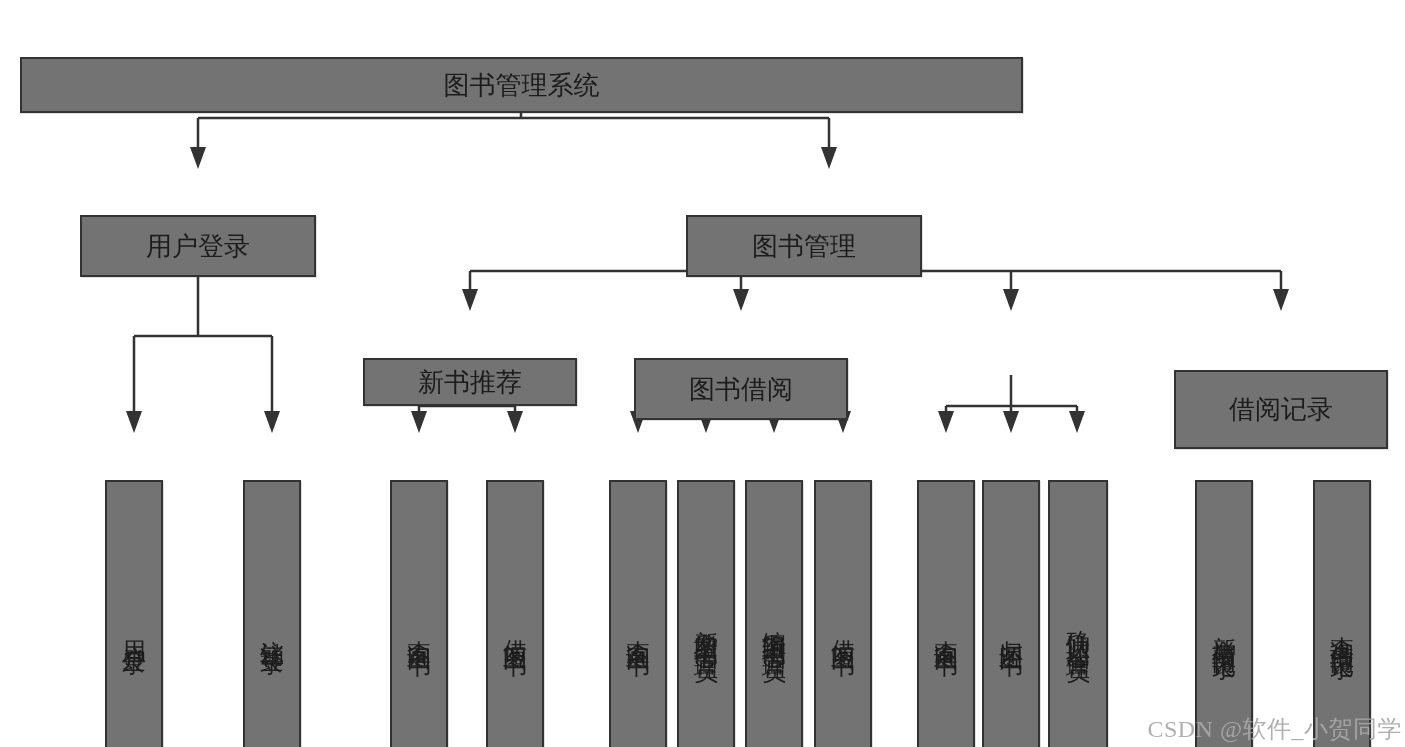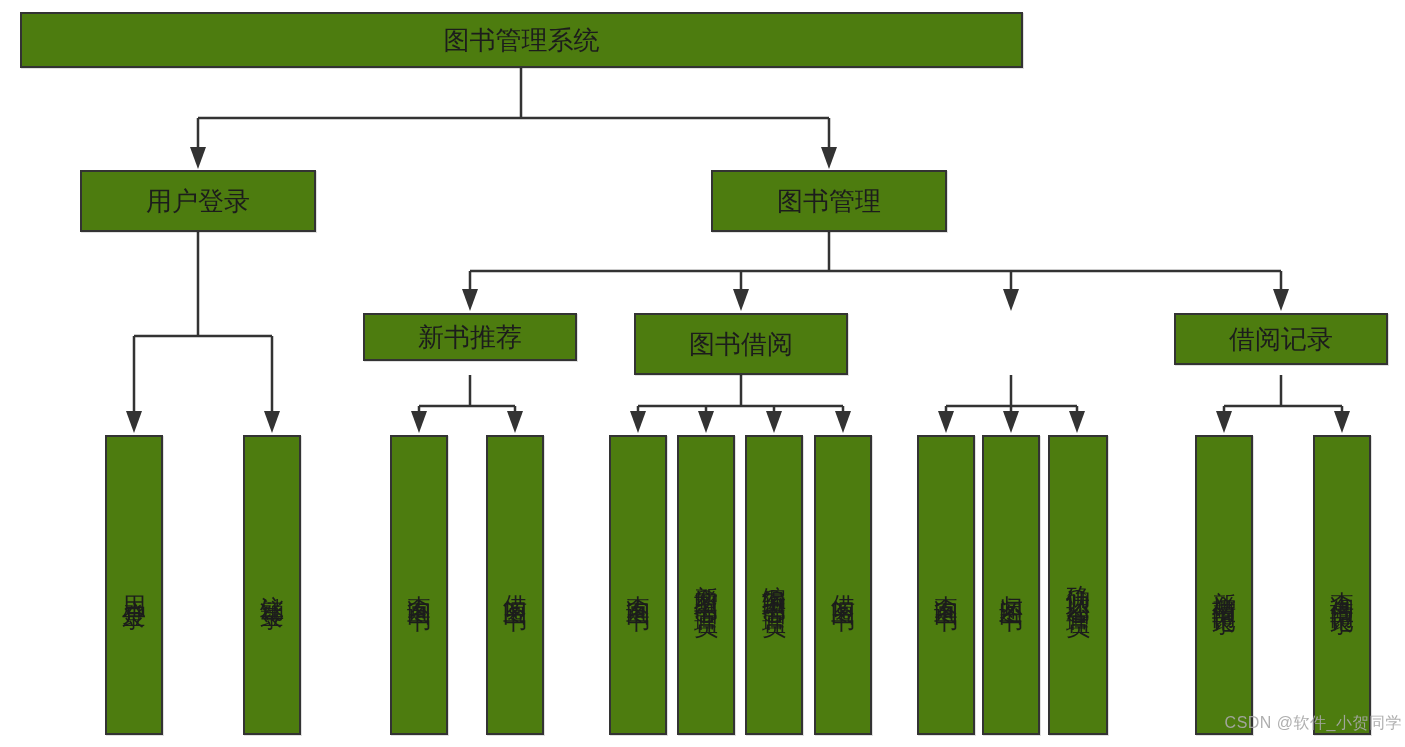--- a/index.html
+++ b/index.html
@@ -12,47 +12,49 @@
     overflow: hidden;
   }
   .connectors {
     position: absolute;
     left: 0; top: 0;
     width: 1405px; height: 747px;
     z-index: 1;
   }
   .node {
     position: absolute;
-    background: #4d7c0f;
+    background: #737373;
     border: 2px solid #333333;
     box-sizing: border-box;
     display: flex;
     align-items: center;
     justify-content: center;
     font-size: 26px;
     color: #1c1c1c;
     z-index: 2;
     box-shadow: 1px 1px 0 rgba(0,0,0,0.12);
     white-space: nowrap;
+    margin-top: 45px;
   }
   .node.vert {
     writing-mode: vertical-rl;
     text-orientation: mixed;
     font-size: 24px;
     letter-spacing: 0.18em;
     white-space: normal;
   }
   .watermark {
     position: absolute;
     right: 3px;
     top: 713px;
-    font-size: 16px;
+    font-size: 24px;
     color: rgba(168,168,168,0.92);
     letter-spacing: 0.5px;
     z-index: 3;
+    font-family: Liberation Serif, serif;
   }
 </style>
 </head>
 <body>
 
 <div class="canvas">
 
   <svg class="connectors" viewBox="0 0 1405 747" width="1405" height="747" xmlns="http://www.w3.org/2000/svg">
     <g stroke="#333333" stroke-width="2.5" fill="none">
 
@@ -89,25 +91,25 @@
       <path d="M1003 411 L1019 411 L1011 433 Z"></path>
       <path d="M1069 411 L1085 411 L1077 433 Z"></path>
       <path d="M1216 411 L1232 411 L1224 433 Z"></path>
       <path d="M1334 411 L1350 411 L1342 433 Z"></path>
     </g>
   </svg>
 
   <div class="node" style="left:20px; top:12px; width:1003px; height:56px;">图书管理系统</div>
 
   <div class="node" style="left:80px; top:170px; width:236px; height:62px;">用户登录</div>
-  <div class="node" style="left:711px; top:170px; width:236px; height:62px;">图书管理</div>
+  <div class="node" style="left:686px; top:170px; width:236px; height:62px;">图书管理</div>
 
   <div class="node" style="left:363px; top:313px; width:214px; height:48px;">新书推荐</div>
   <div class="node" style="left:634px; top:313px; width:214px; height:62px;font-family:Liberation Serif, serif;">图书借阅</div>
-  <div class="node" style="left:1174px; top:313px; width:214px; height:52px;">借阅记录</div>
+  <div class="node" style="left:1174px; top:325px; width:214px; height:79px;">借阅记录</div>
 
   <div class="node vert" style="left:105px; top:435px; width:58px; height:300px;">用户登录</div>
   <div class="node vert" style="left:243px; top:435px; width:58px; height:300px;">注销登录</div>
 
   <div class="node vert" style="left:390px; top:435px; width:58px; height:300px;">查询图书</div>
   <div class="node vert" style="left:486px; top:435px; width:58px; height:300px;">借阅图书</div>
 
   <div class="node vert" style="left:609px; top:435px; width:58px; height:300px;">查询图书</div>
   <div class="node vert" style="left:677px; top:435px; width:58px; height:300px;">新增图书（管理员）</div>
   <div class="node vert" style="left:745px; top:435px; width:58px; height:300px;">编辑图书（管理员）</div>

